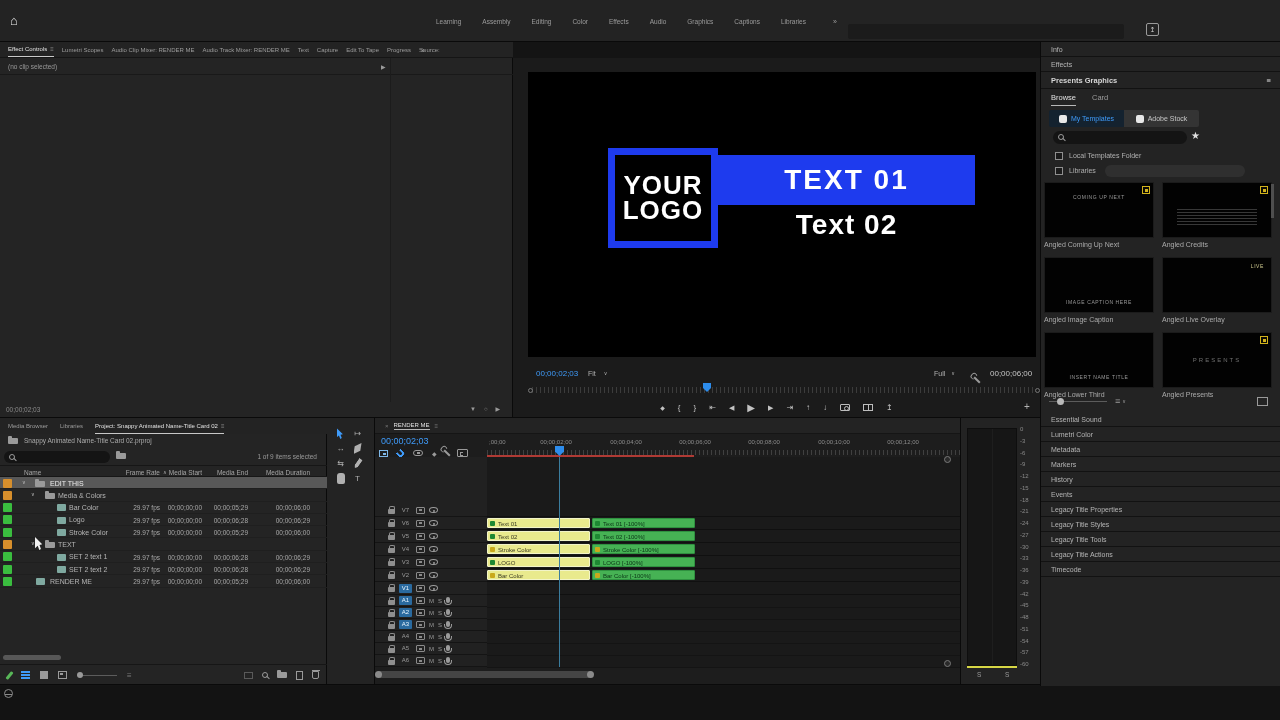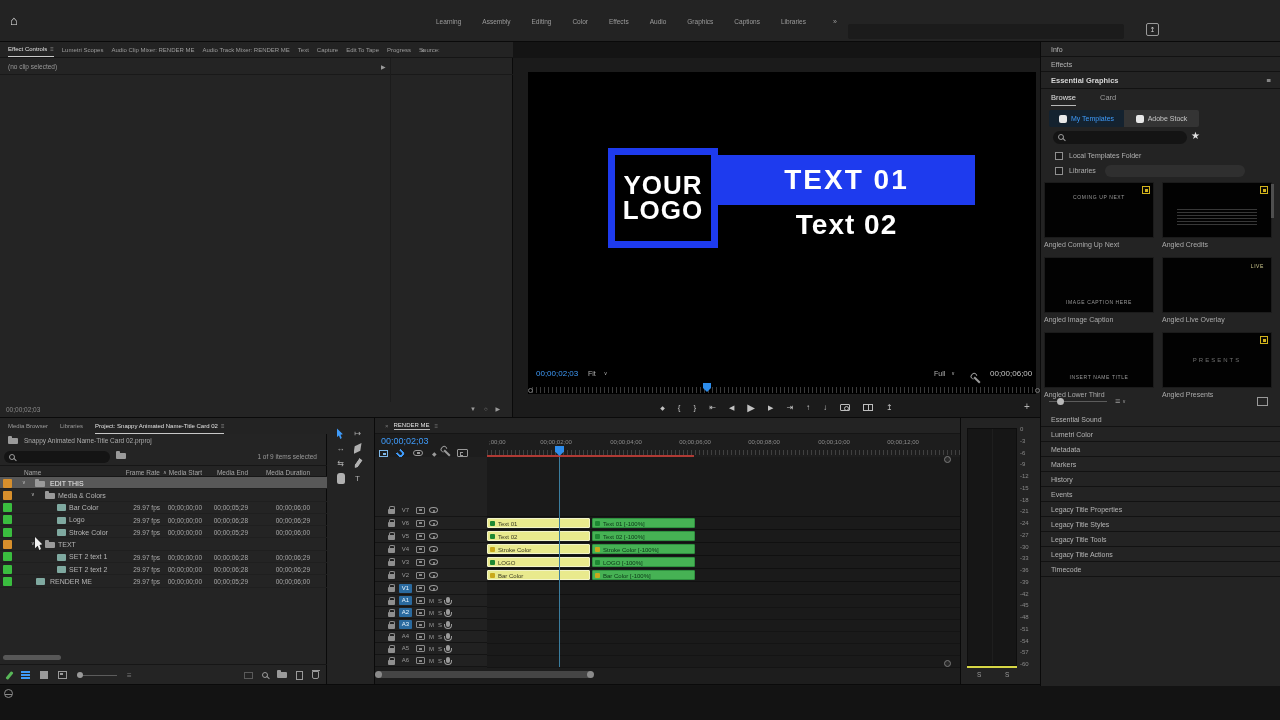--- a/index.html
+++ b/index.html
@@ -31,41 +31,41 @@
   #ec{position:absolute;left:0;top:58px;width:513px;height:360px;background:#242424;border-right:1px solid #0a0a0a;border-bottom:1px solid #0a0a0a}
   #ec-sub{position:absolute;left:0;top:0;width:513px;height:17px;border-bottom:1px solid #191919}
   #ec-msg{position:absolute;left:8px;top:5px;font-size:6.5px;color:#9a9a9a}
   #ec-expand{position:absolute;left:381px;top:5px;font-size:6px;color:#9a9a9a}
   #ec-div{position:absolute;left:390px;top:0;width:1px;height:344px;background:#1c1c1c}
   #ec-tc{position:absolute;left:6px;top:348px;font-size:6.5px;color:#8a8a8a}
   #ec-icons{position:absolute;left:470px;top:347px;display:flex;gap:8px;font-size:6px;color:#9a9a9a;align-items:center}
 
   
   #prog{position:absolute;left:513px;top:58px;width:527px;height:360px;background:#1b1b1b;border-bottom:1px solid #0a0a0a}
-  #pm-frame{position:absolute;left:15px;top:14px;width:508px;height:322px;background:#000}
+  #pm-frame{position:absolute;left:15px;top:14px;width:508px;height:285px;background:#000}
   #pm-logo{position:absolute;left:80px;top:76px;width:110px;height:100px;border:7px solid #1e3bee;background:#000;display:flex;flex-direction:column;align-items:center;justify-content:center;color:#fff;font-weight:bold;font-size:26px;line-height:25px;letter-spacing:1px}
   #pm-bluebar{position:absolute;left:190px;top:83px;width:257px;height:50px;background:#1e3bee;color:#fff;font-weight:bold;font-size:28px;display:flex;align-items:center;justify-content:center;letter-spacing:2px}
   #pm-t2{position:absolute;left:190px;top:133px;width:257px;height:40px;color:#fff;font-weight:bold;font-size:28px;display:flex;align-items:center;justify-content:center;letter-spacing:1px}
   #pm-tc{position:absolute;left:23px;top:311px;font-size:8px;color:#3f9bfa}
   #pm-fit{position:absolute;left:75px;top:312px;font-size:7px;color:#b0b0b0;display:flex;gap:8px}
   #pm-full{position:absolute;left:421px;top:312px;font-size:7px;color:#b0b0b0;display:flex;gap:6px}
   #pm-wrench{position:absolute;left:463px;top:312px}
   #pm-dur{position:absolute;left:477px;top:311px;font-size:8px;color:#c4c4c4}
   #pm-scrub{position:absolute;left:19px;top:329px;width:504px;height:6px;background:repeating-linear-gradient(90deg,#3c3c3c 0 1px,transparent 1px 4px)}
   .scrub-end{position:absolute;top:330px;width:5px;height:5px;border:1px solid #777;border-radius:50%}
   #pm-ph{position:absolute;left:190px;top:325px;width:8px;height:9px;background:#2d8ceb;clip-path:polygon(0 0,100% 0,100% 55%,50% 100%,0 55%)}
   #pm-transport{position:absolute;left:0;top:341px;width:527px;height:17px;display:flex;align-items:center;justify-content:center;gap:13px;color:#c2c2c2;font-size:8px}
   #pm-plus{position:absolute;left:511px;top:343px;font-size:10px;color:#b5b5b5}
   .tr-play{font-size:10px}
 
   
   #rc{position:absolute;left:1040px;top:42px;width:240px;height:644px;background:#232323;border-left:1px solid #0a0a0a}
   .rbar{height:15px;border-bottom:1px solid #121212;display:flex;align-items:center;padding-left:10px;font-size:7px;color:#b5b5b5;background:#232323}
   #eg-head{position:absolute;left:0;top:30px;width:240px;height:17px;border-bottom:1px solid #121212;display:flex;align-items:center;justify-content:space-between;padding:0 10px;font-size:7.5px;font-weight:bold;color:#d6d6d6}
-  #eg-tabs{position:absolute;left:0;top:47px;width:240px;height:17px;display:flex;gap:24px;padding-left:10px;align-items:center;font-size:7.5px;color:#9c9c9c}
+  #eg-tabs{position:absolute;left:0;top:47px;width:240px;height:17px;display:flex;gap:16px;padding-left:10px;align-items:center;font-size:7.5px;color:#9c9c9c}
   .egtab{height:100%;display:flex;align-items:center}
   .egtab.act{color:#e0e0e0;border-bottom:1px solid #b8b8b8}
   #eg-src{position:absolute;left:8px;top:68px;width:150px;height:17px;display:flex}
   .src{flex:1;display:flex;align-items:center;justify-content:center;font-size:7px;background:#343434;color:#c6c6c6}
   .src.act{background:#14222f;color:#3f9bfa;border-radius:2px 0 0 2px}
   .src.stock{border-radius:0 2px 2px 0}
   .stock-ic{width:8px;height:8px;background:#e8e8e8;border-radius:2px;margin-right:4px}
   #eg-search{position:absolute;left:12px;top:89px;width:134px;height:13px;background:#141414;border-radius:7px}
   #eg-star{position:absolute;left:150px;top:88px;font-size:10px;color:#e0e0e0}
   #eg-checks{position:absolute;left:14px;top:106px;width:220px}
@@ -363,21 +363,21 @@
     <div>
 
     <div class="rbar">
           <span>Info</span>
         </div>
         <div class="rbar">
           <span>Effects</span>
         </div>
       </div>
     <div id="eg-head">
-      <span>Essential Graphics</span>
+      <span>Presents Graphics</span>
       <span>≡</span>
     </div>
     <div id="eg-tabs">
 
     <span class="egtab act">
           <span>Browse</span>
         </span>
         <span class="egtab">
           <span>Card</span>
         </span>

